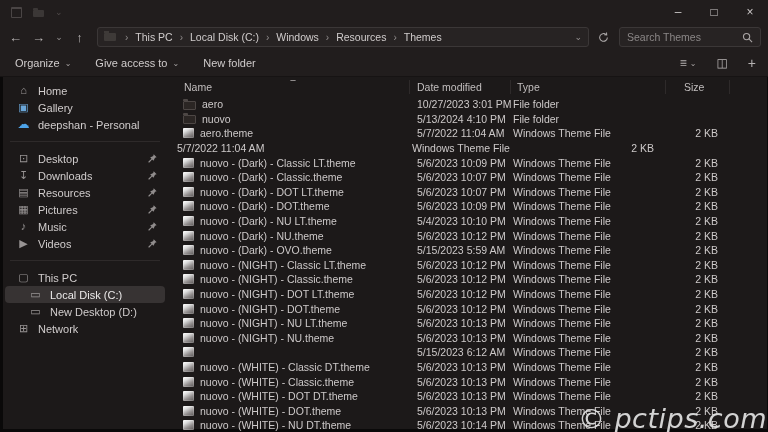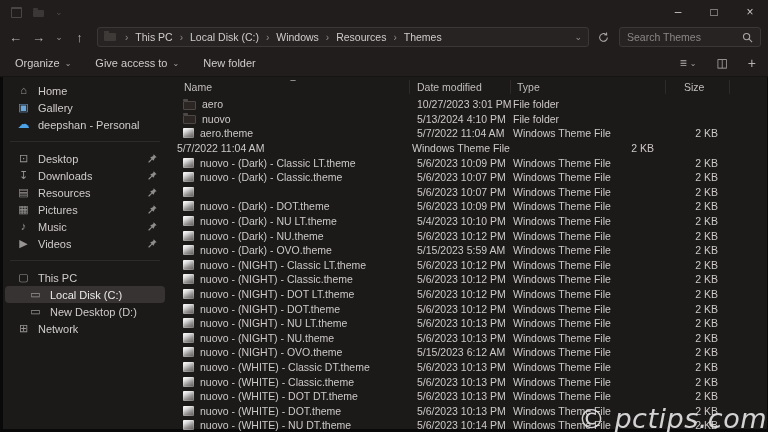--- a/index.html
+++ b/index.html
@@ -311,20 +311,21 @@
               <span>nuovo - (Dark) - Classic.theme</span>
             </div>
             <div class="cell c-date">5/6/2023 10:07 PM</div>
             <div class="cell c-type">Windows Theme File</div>
             <div class="cell c-size">2 KB</div>
             <div class="cell c-extra"></div>
           </div>
           <div class="row">
             <div class="cell c-name">
               <span class="fi theme"></span>
+              <span>nuovo - (Dark) - DOT LT.theme</span>
             </div>
             <div class="cell c-date">5/6/2023 10:07 PM</div>
             <div class="cell c-type">Windows Theme File</div>
             <div class="cell c-size">2 KB</div>
             <div class="cell c-extra"></div>
           </div>
           <div class="row">
             <div class="cell c-name">
               <span class="fi theme"></span>
               <span>nuovo - (Dark) - DOT.theme</span>
@@ -420,21 +421,20 @@
               <span>nuovo - (NIGHT) - NU.theme</span>
             </div>
             <div class="cell c-date">5/6/2023 10:13 PM</div>
             <div class="cell c-type">Windows Theme File</div>
             <div class="cell c-size">2 KB</div>
             <div class="cell c-extra"></div>
           </div>
           <div class="row">
             <div class="cell c-name">
               <span class="fi theme"></span>
-              <span>nuovo - (NIGHT) - OVO.theme</span>
             </div>
             <div class="cell c-date">5/15/2023 6:12 AM</div>
             <div class="cell c-type">Windows Theme File</div>
             <div class="cell c-size">2 KB</div>
             <div class="cell c-extra"></div>
           </div>
           <div class="row">
             <div class="cell c-name">
               <span class="fi theme"></span>
               <span>nuovo - (WHITE) - Classic DT.theme</span>

